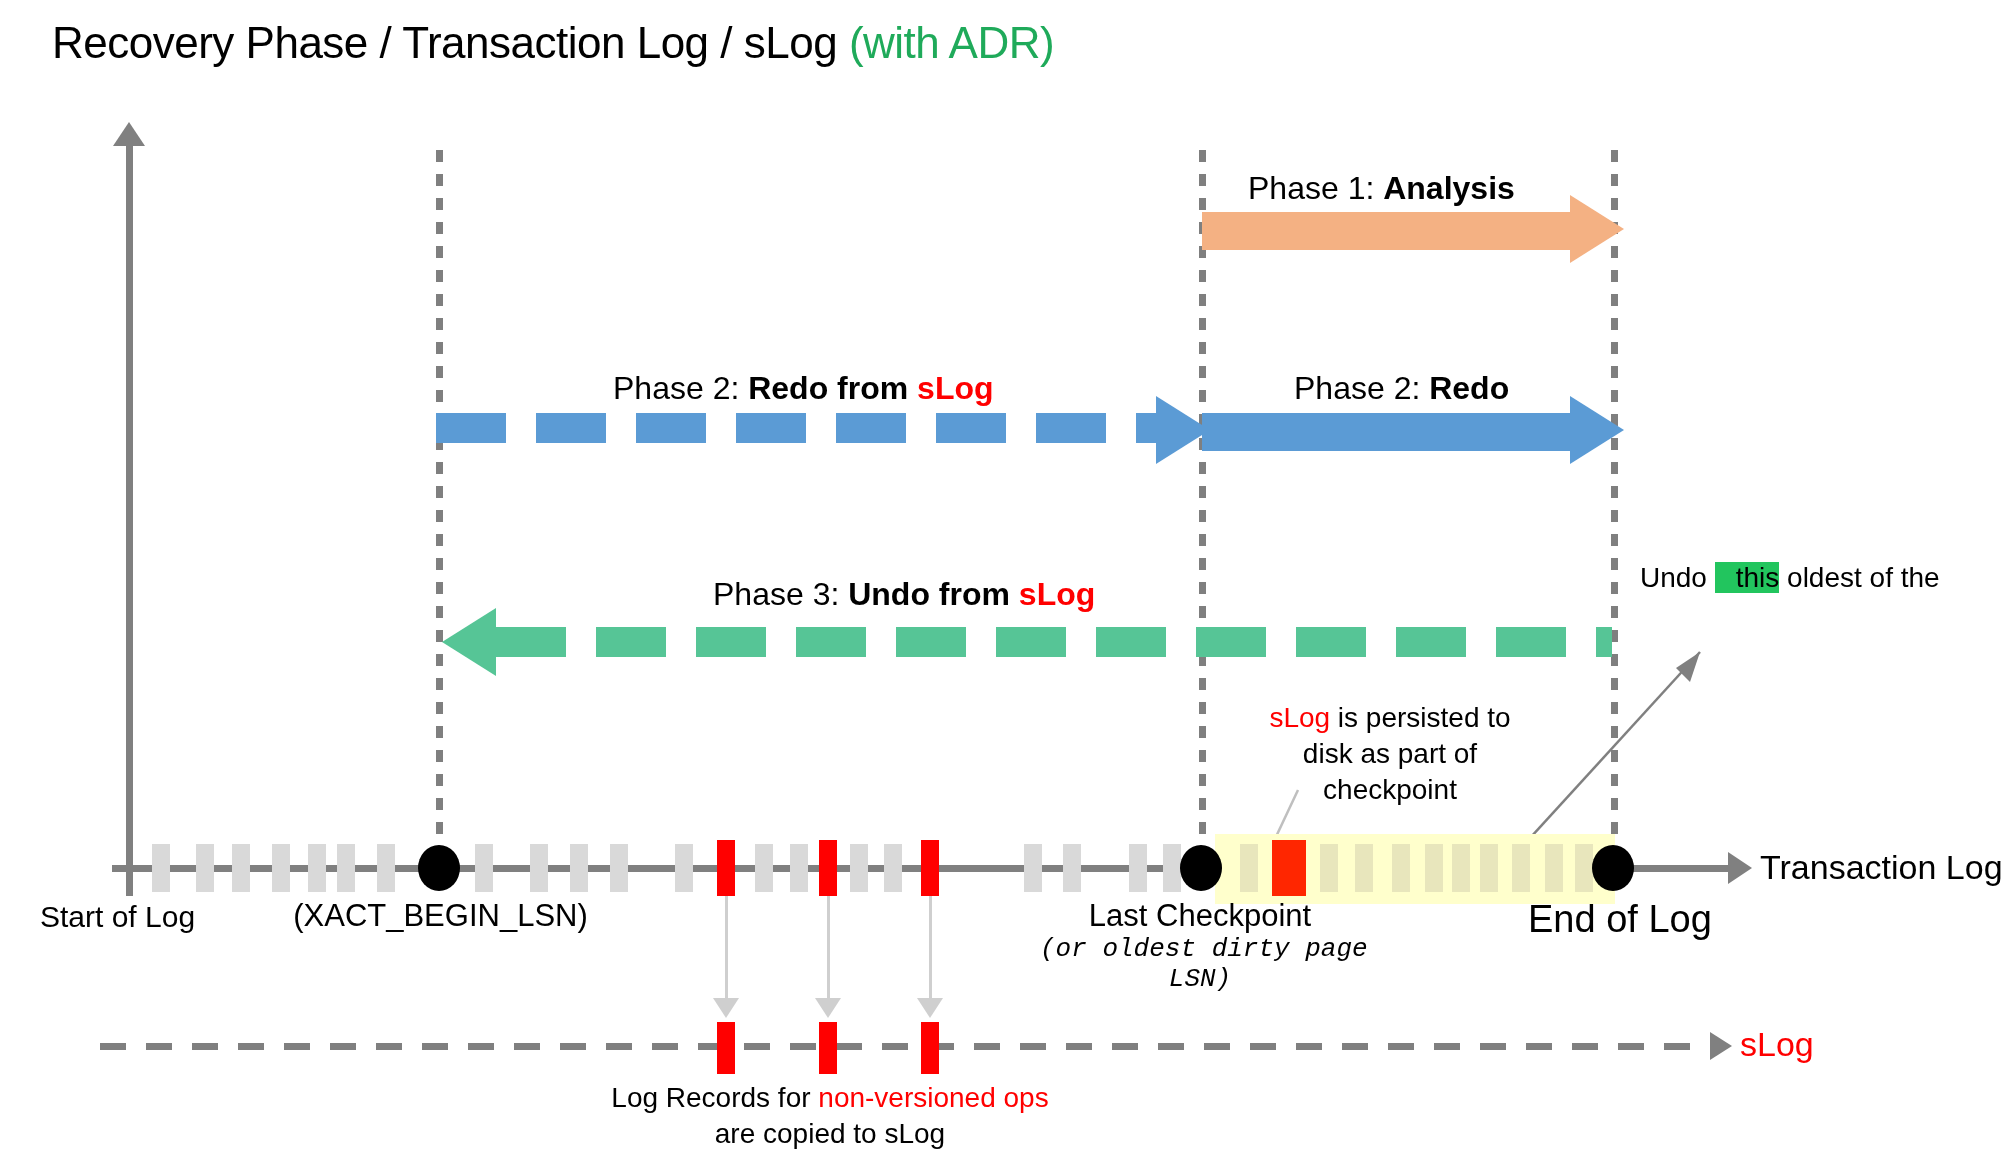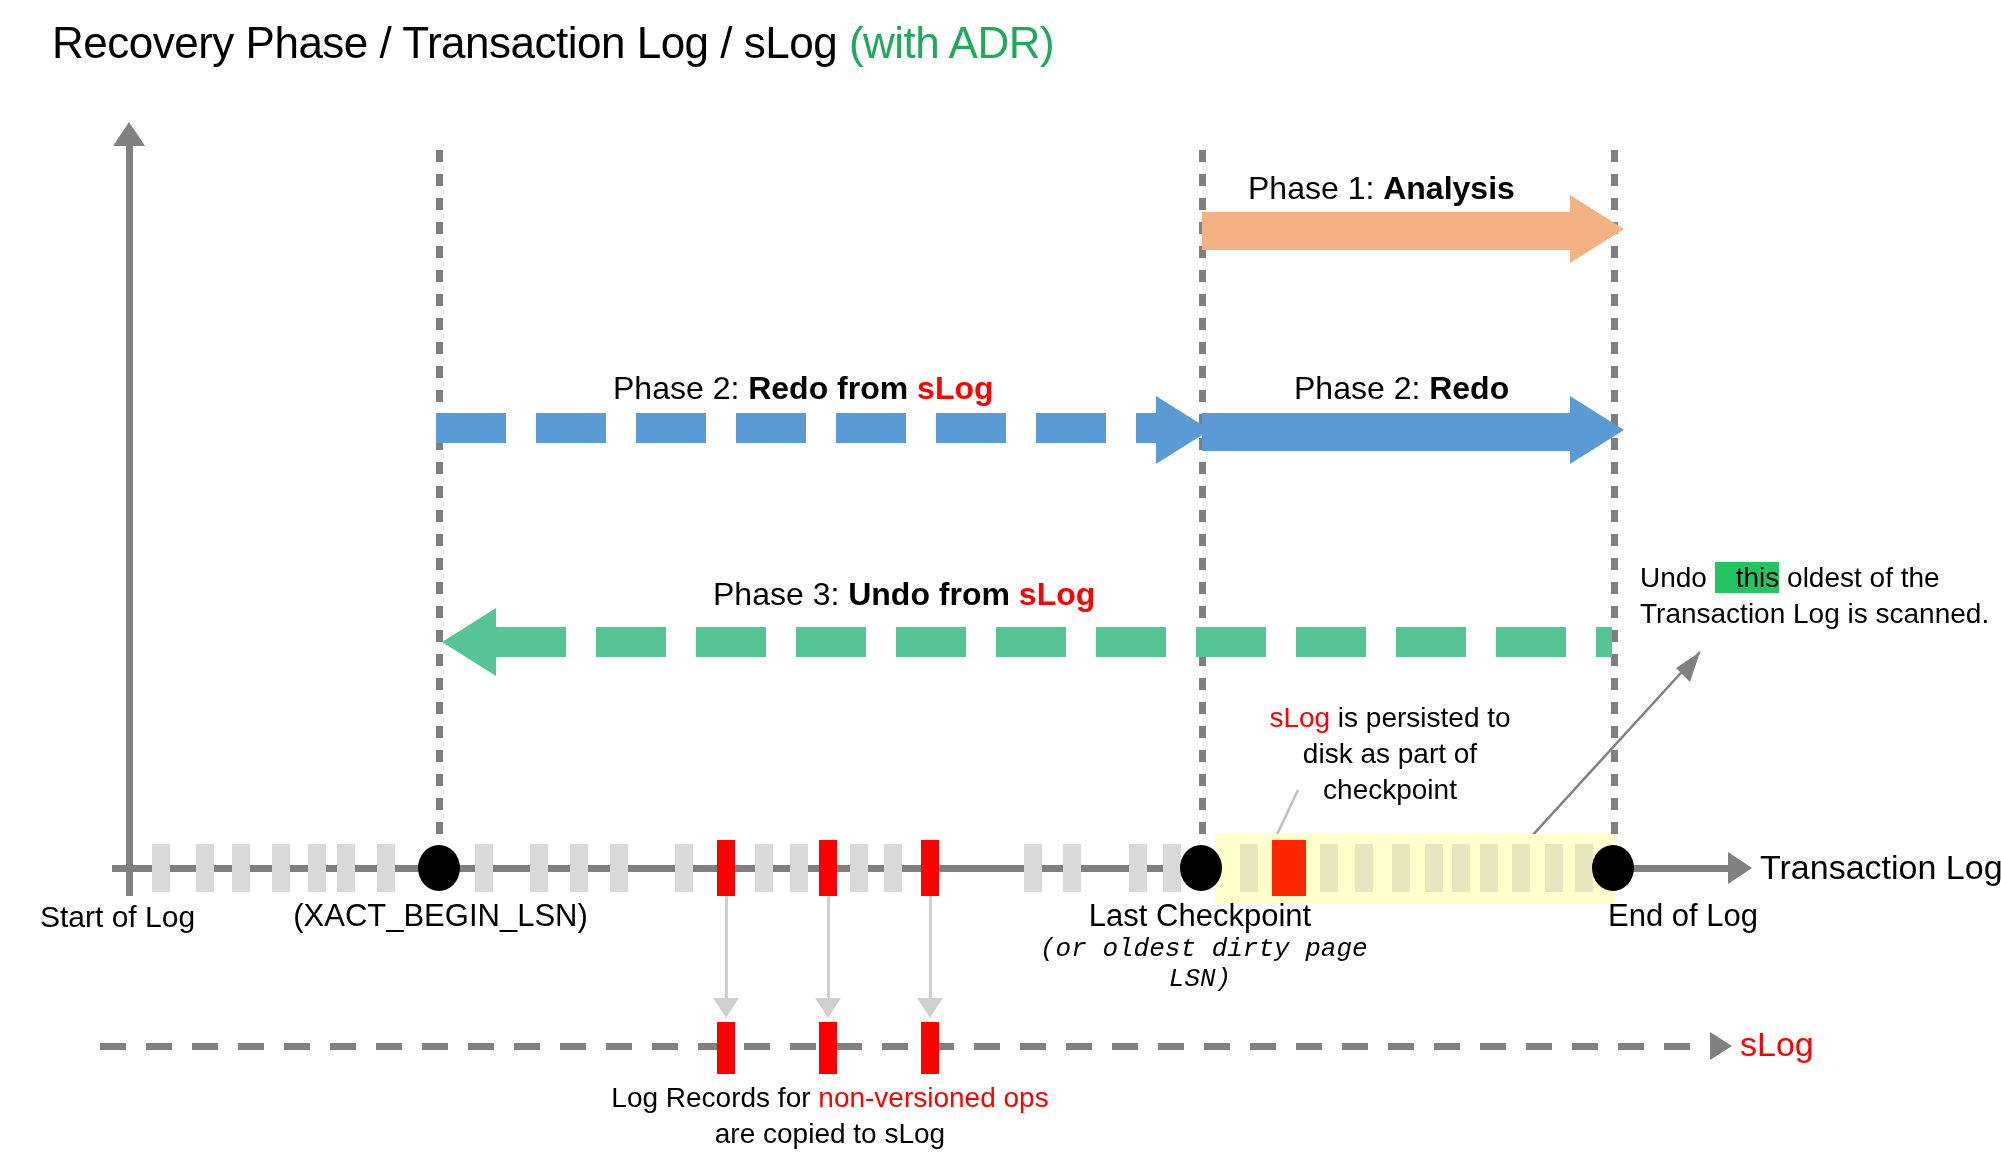--- a/index.html
+++ b/index.html
@@ -113,21 +113,20 @@
   <span>disk as part of</span><br>
   <span>checkpoint</span>
 </div>
 <svg class="abs" style="left:1240px;top:790px;width:80px;height:80px;overflow:visible">
   <line x1="58" y1="0" x2="26" y2="68" stroke="#bfbfbf" stroke-width="2.5"></line>
   <polygon points="26,68 24,48 40,58" fill="#d9d9d9"></polygon>
 </svg>
 
 <div class="abs note" style="left:1640px;top:560px;width:360px;text-align:left;">
   <span>Undo </span><span class="hl-yellow">this</span><span> oldest of the</span><br>
-  <span>Transaction Log is scanned.</span>
 </div>
 <svg class="abs" style="left:1500px;top:630px;width:220px;height:240px;overflow:visible">
   <line x1="10" y1="230" x2="200" y2="22" stroke="#808080" stroke-width="2.5"></line>
   <polygon points="200,22 176,38 190,52" fill="#808080"></polygon>
 </svg>
 
 <div class="abs" id="scan-highlight" style="left:1215px;top:834px;width:400px;height:70px;"></div>
 
 <div class="abs" id="log-blocks" style="left:0;top:0;width:2001px;height:0;">
 
@@ -180,21 +179,21 @@
 <div class="abs" style="left:268px;top:898px;width:345px;text-align:center;">
   <div class="lbl" style="font-size:31px;">(XACT_BEGIN_LSN)</div>
 </div>
 
 <div class="abs" style="left:1040px;top:898px;width:320px;text-align:center;">
   <div class="lbl" style="font-size:31px;">Last Checkpoint</div>
   <div class="lbl ital">(or oldest dirty page</div>
   <div class="lbl ital">LSN)</div>
 </div>
 
-<div class="abs lbl" style="left:1608px;top:898px;font-size:31px;">End of Log</div>
+<div class="abs lbl" style="left:1528px;top:898px;font-size:38px;">End of Log</div>
 
 <div class="abs downarrow-line" style="left:725px;top:896px;height:104px;"></div>
 <div class="abs downarrow-head" style="left:713px;top:998px;"></div>
 
 <div class="abs downarrow-line" style="left:827px;top:896px;height:104px;"></div>
 <div class="abs downarrow-head" style="left:815px;top:998px;"></div>
 
 <div class="abs downarrow-line" style="left:929px;top:896px;height:104px;"></div>
 <div class="abs downarrow-head" style="left:917px;top:998px;"></div>
 

